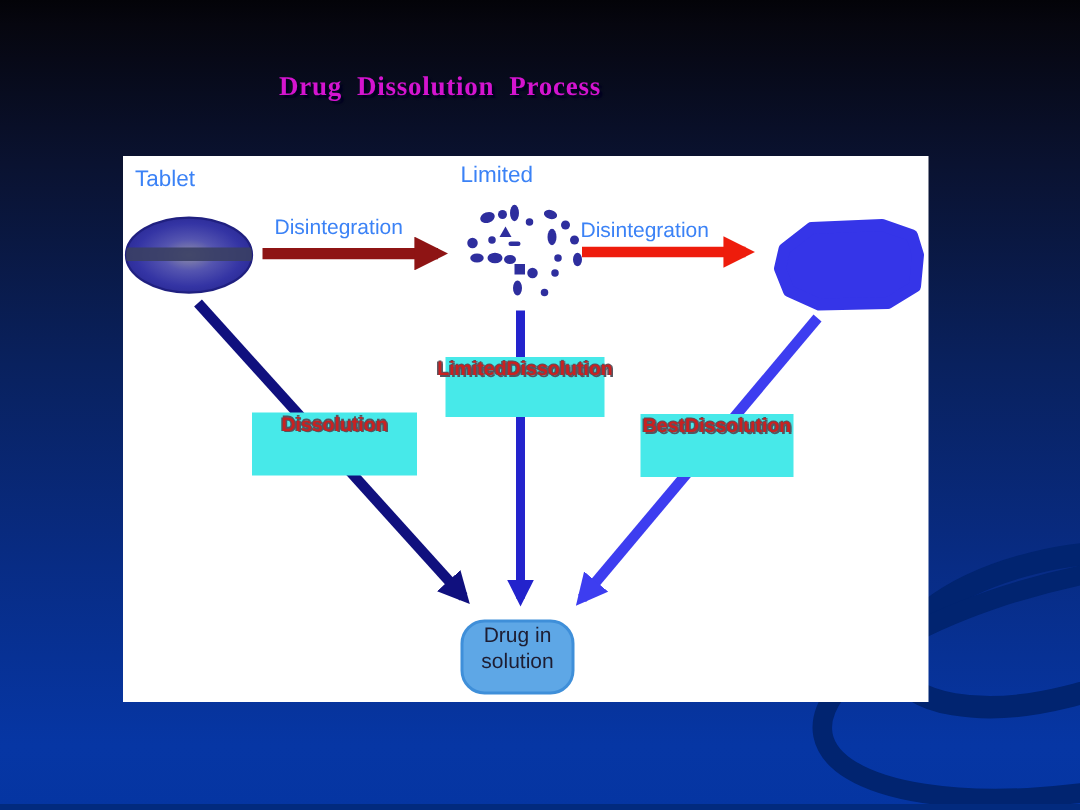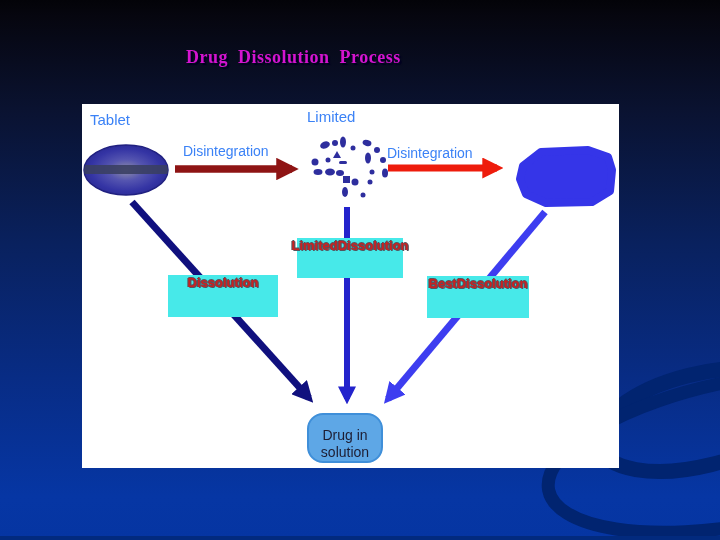--- a/index.html
+++ b/index.html
@@ -34,21 +34,21 @@
     text-shadow:1px 1px 0 #55555f,-1px 0 0 #55555f,0 -1px 0 #55555f,1px 0 0 #6a6a74;
   }
   #outcome-limited{left:215px;top:134px;width:106px;height:40px;}
   #outcome-very-limited{left:86px;top:171px;width:110px;height:42px;}
   #outcome-best{left:345px;top:172px;width:102px;height:42px;}
   #result-box{
     position:absolute;left:225px;top:309px;width:76px;height:50px;
     background:var(--result_fill);border:2px solid var(--result_border);
     border-radius:16px;box-sizing:border-box;
     color:#1d1d32;font-size:14px;line-height:17px;text-align:center;
-    display:flex;flex-direction:column;justify-content:flex-end;
+    display:flex;flex-direction:column;justify-content:flex-start;
   }
   
   .stroke-navy{stroke:var(--arrow_navy);} .mk-navy{fill:var(--arrow_navy);}
   .stroke-blue{stroke:var(--arrow_blue);} .mk-blue{fill:var(--arrow_blue);}
   .stroke-bright{stroke:var(--arrow_bright);} .mk-bright{fill:var(--arrow_bright);}
   .stroke-maroon{stroke:var(--arrow_maroon);} .mk-maroon{fill:var(--arrow_maroon);}
   .stroke-red{stroke:var(--arrow_red);} .mk-red{fill:var(--arrow_red);}
   .granule{fill:var(--granule);}
   .blob{fill:var(--blob);stroke:var(--blob);stroke-width:8;stroke-linejoin:round;}
   .swoosh-arc{stroke:var(--swoosh);fill:none;}

